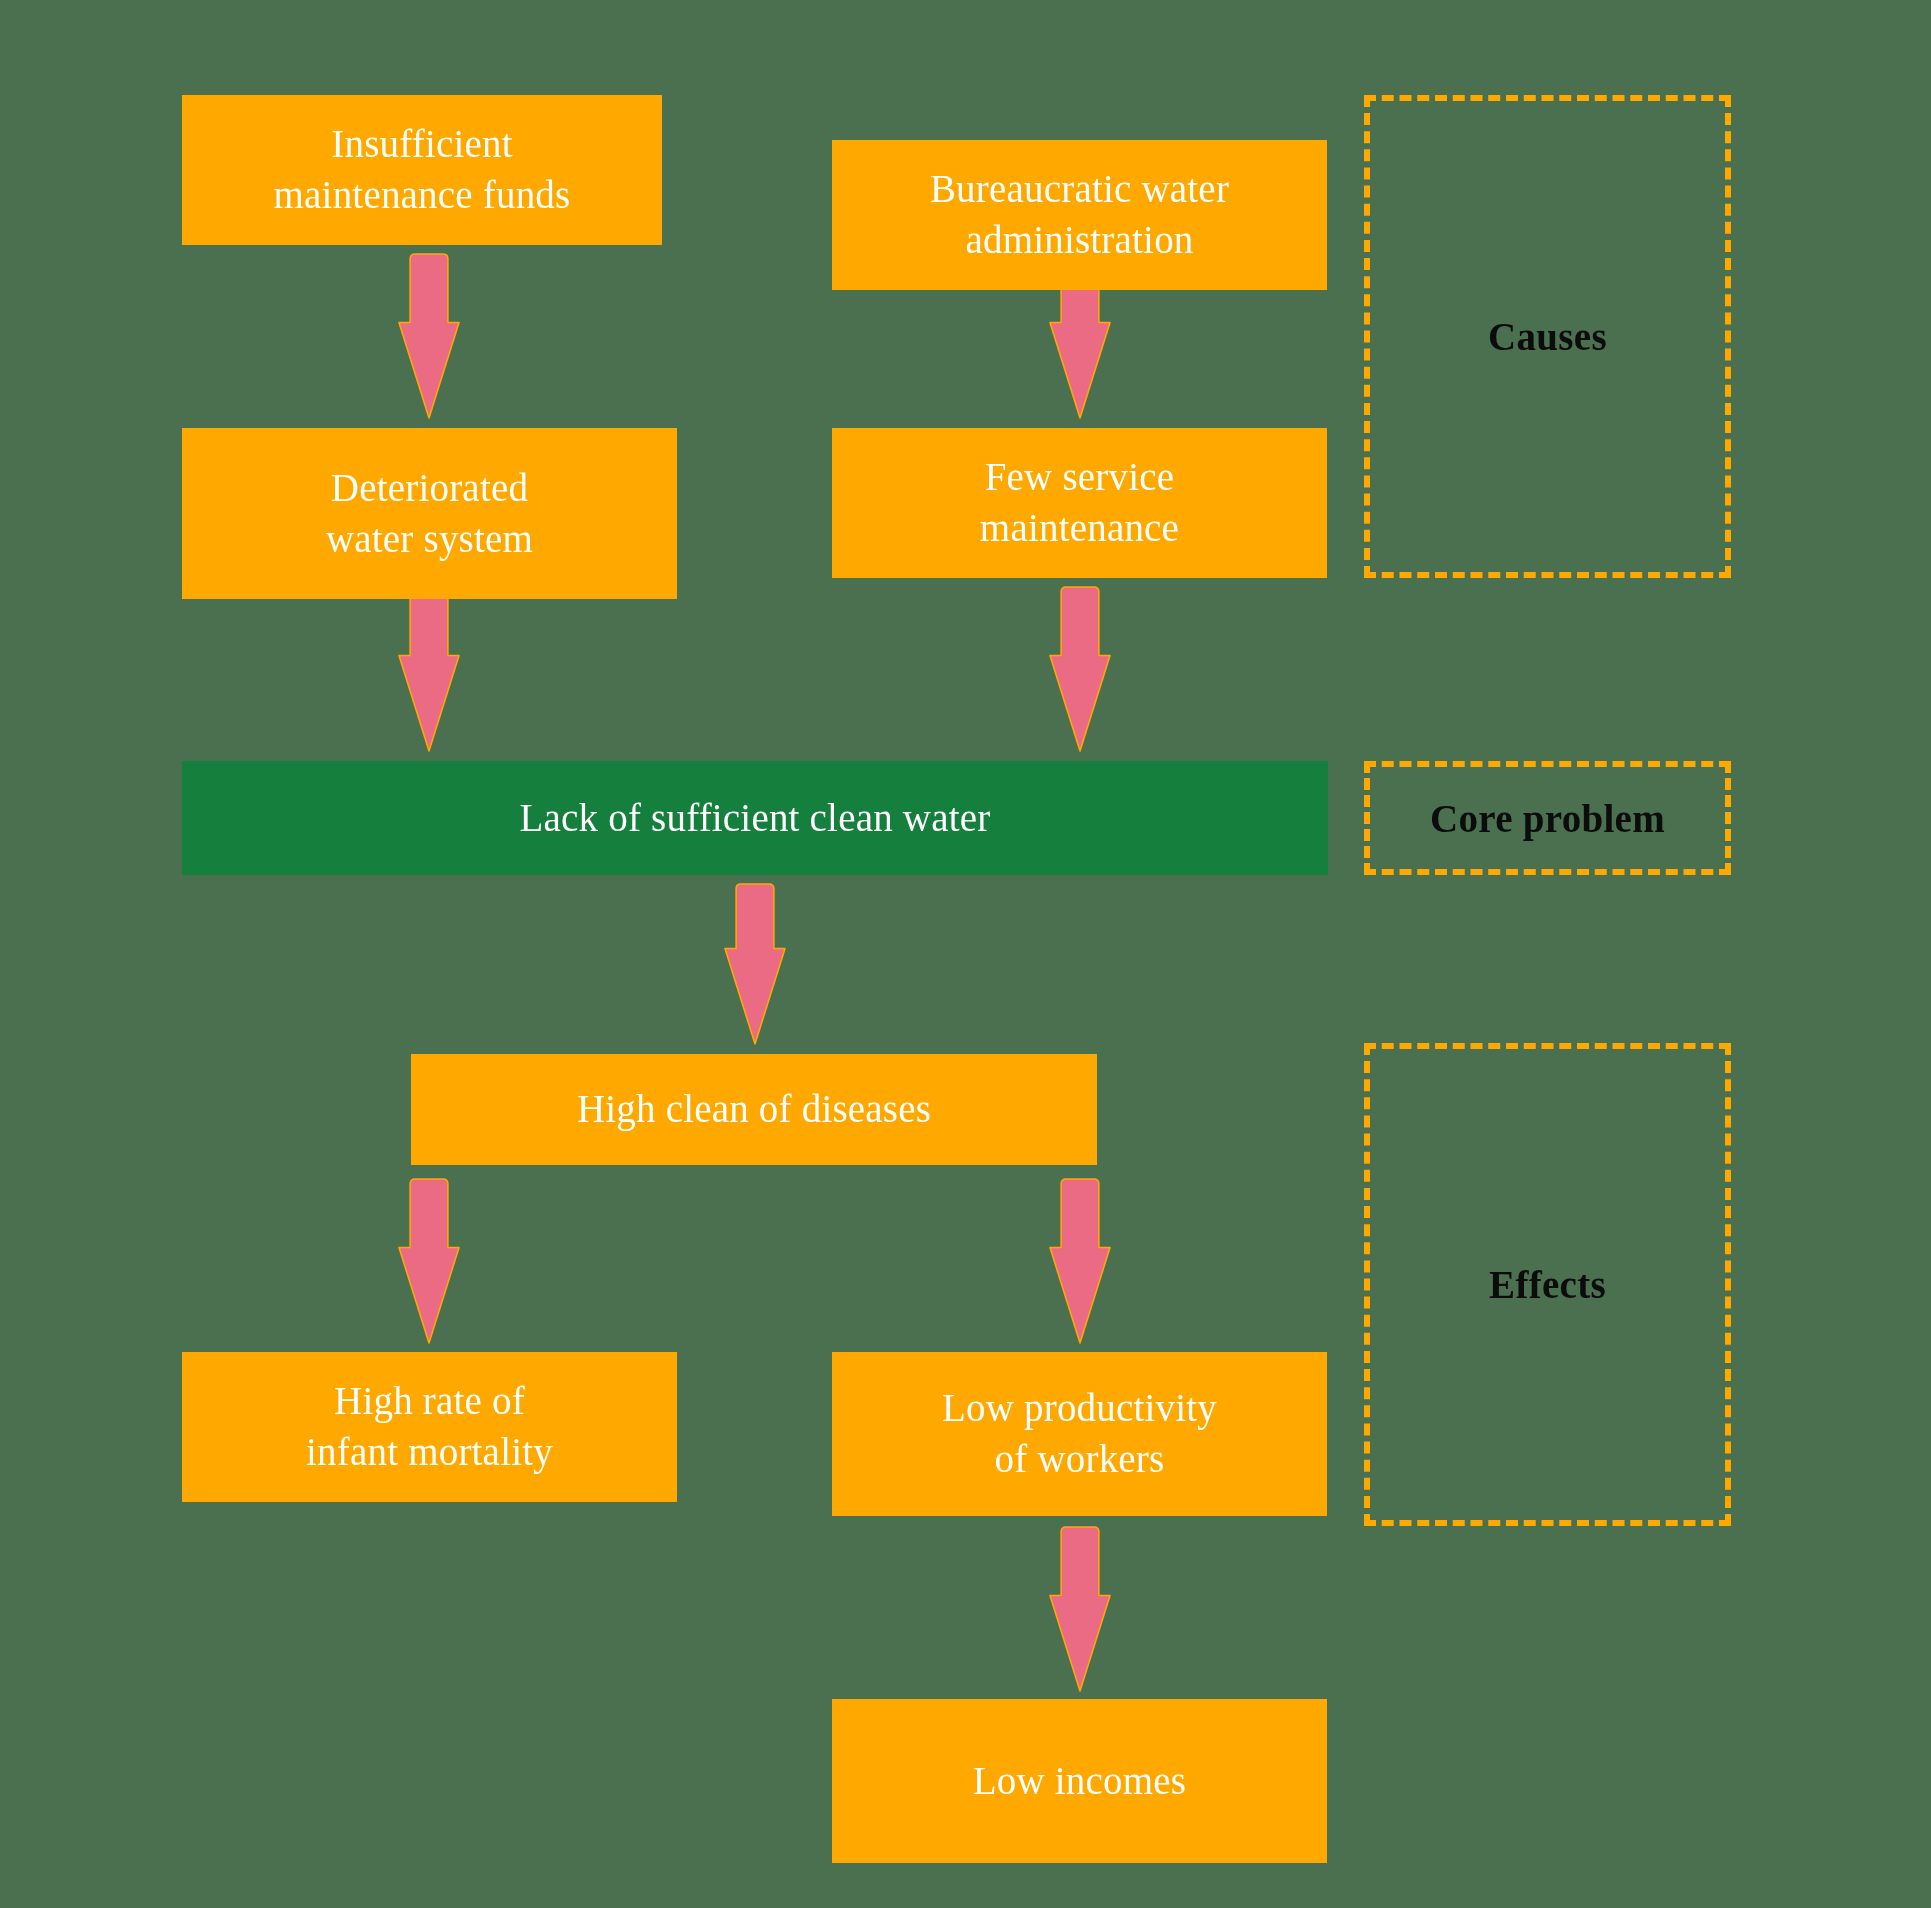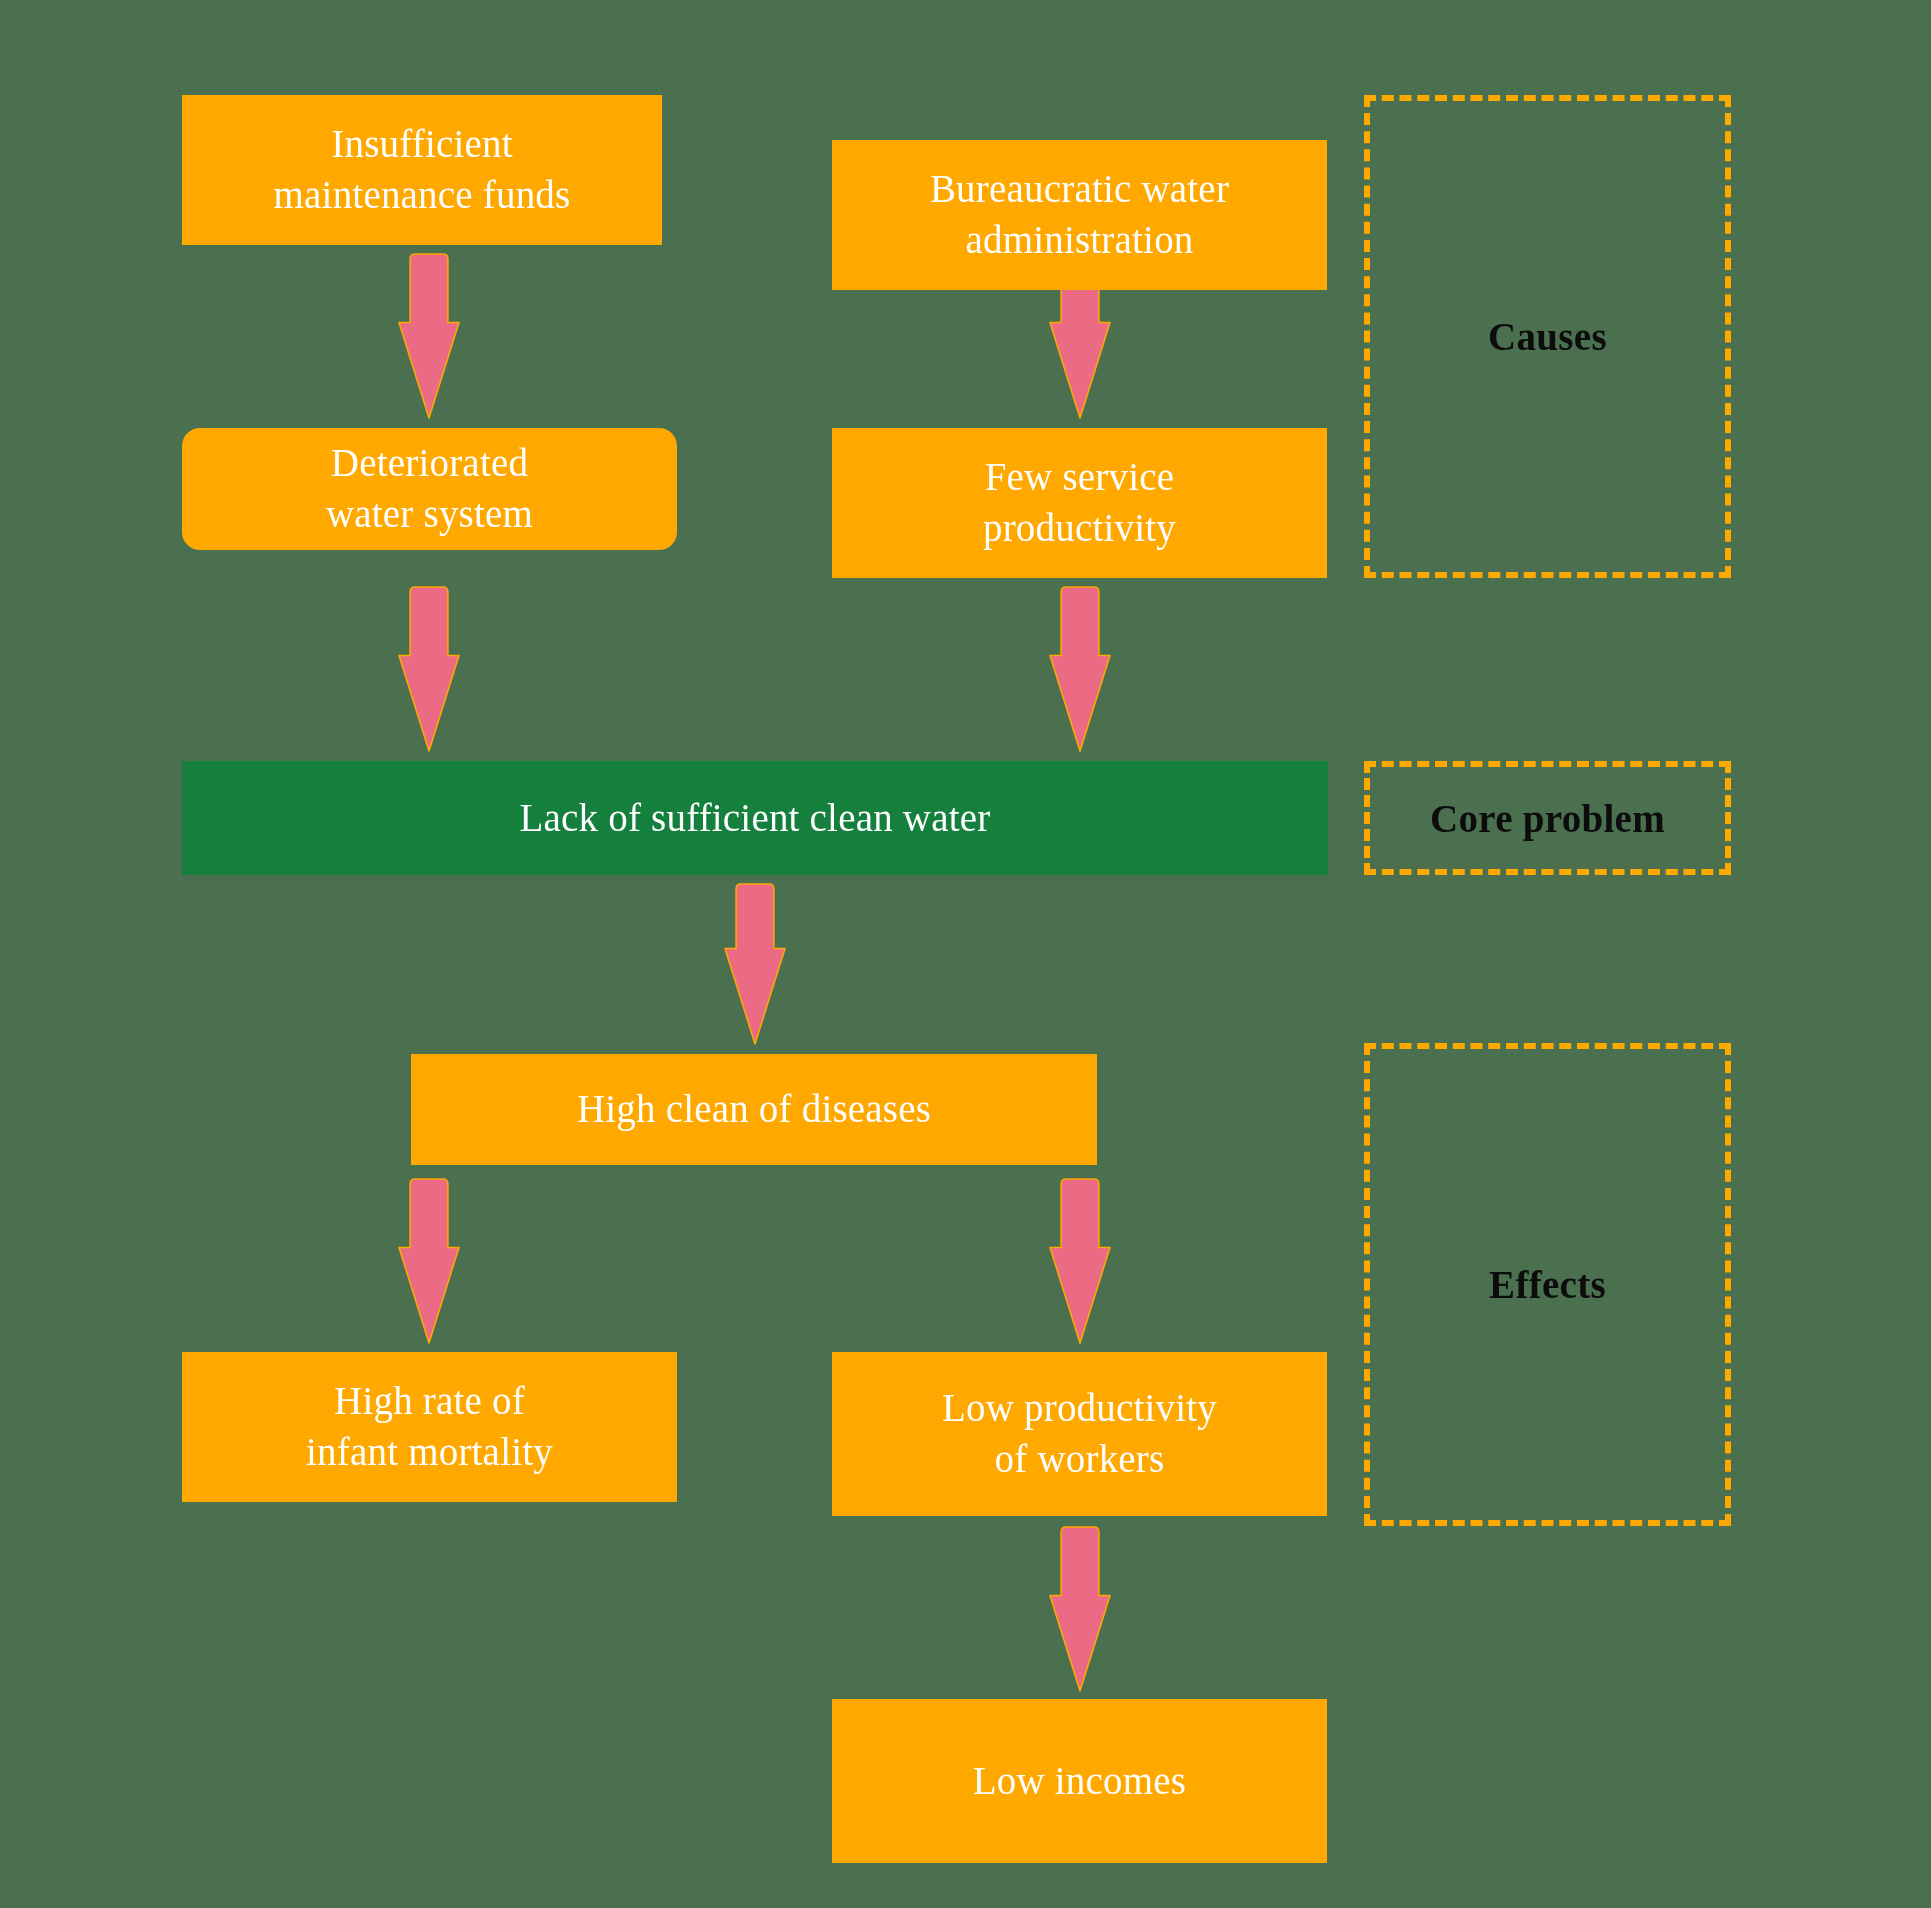--- a/index.html
+++ b/index.html
@@ -108,28 +108,28 @@
   <div class="node cause" style="left: 182px; top: 95px; width: 480px; height: 150px;">
     <span class="label">Insufficient
 maintenance funds</span>
   </div>
 
   <div class="node cause" style="left: 832px; top: 95px; width: 495px; height: 150px; margin-top: 45px;">
     <span class="label">Bureaucratic water
 administration</span>
   </div>
 
-  <div class="node cause" style="left: 182px; top: 428px; width: 495px; height: 122px; border-radius: 18px;">
+  <div class="node cause" style="left: 182px; top: 428px; width: 495px; height: 171px;">
     <span class="label">Deteriorated
 water system</span>
   </div>
 
   <div class="node cause" style="left: 832px; top: 428px; width: 495px; height: 150px;">
     <span class="label">Few service
-productivity</span>
+maintenance</span>
   </div>
 
   <div class="node core" style="left: 182px; top: 761px; width: 1146px; height: 114px;">
     <span class="label">Lack of sufficient clean water</span>
   </div>
 
   <div class="node effect" style="left: 411px; top: 1054px; width: 686px; height: 111px;">
     <span class="label">High clean of diseases</span>
   </div>
 

